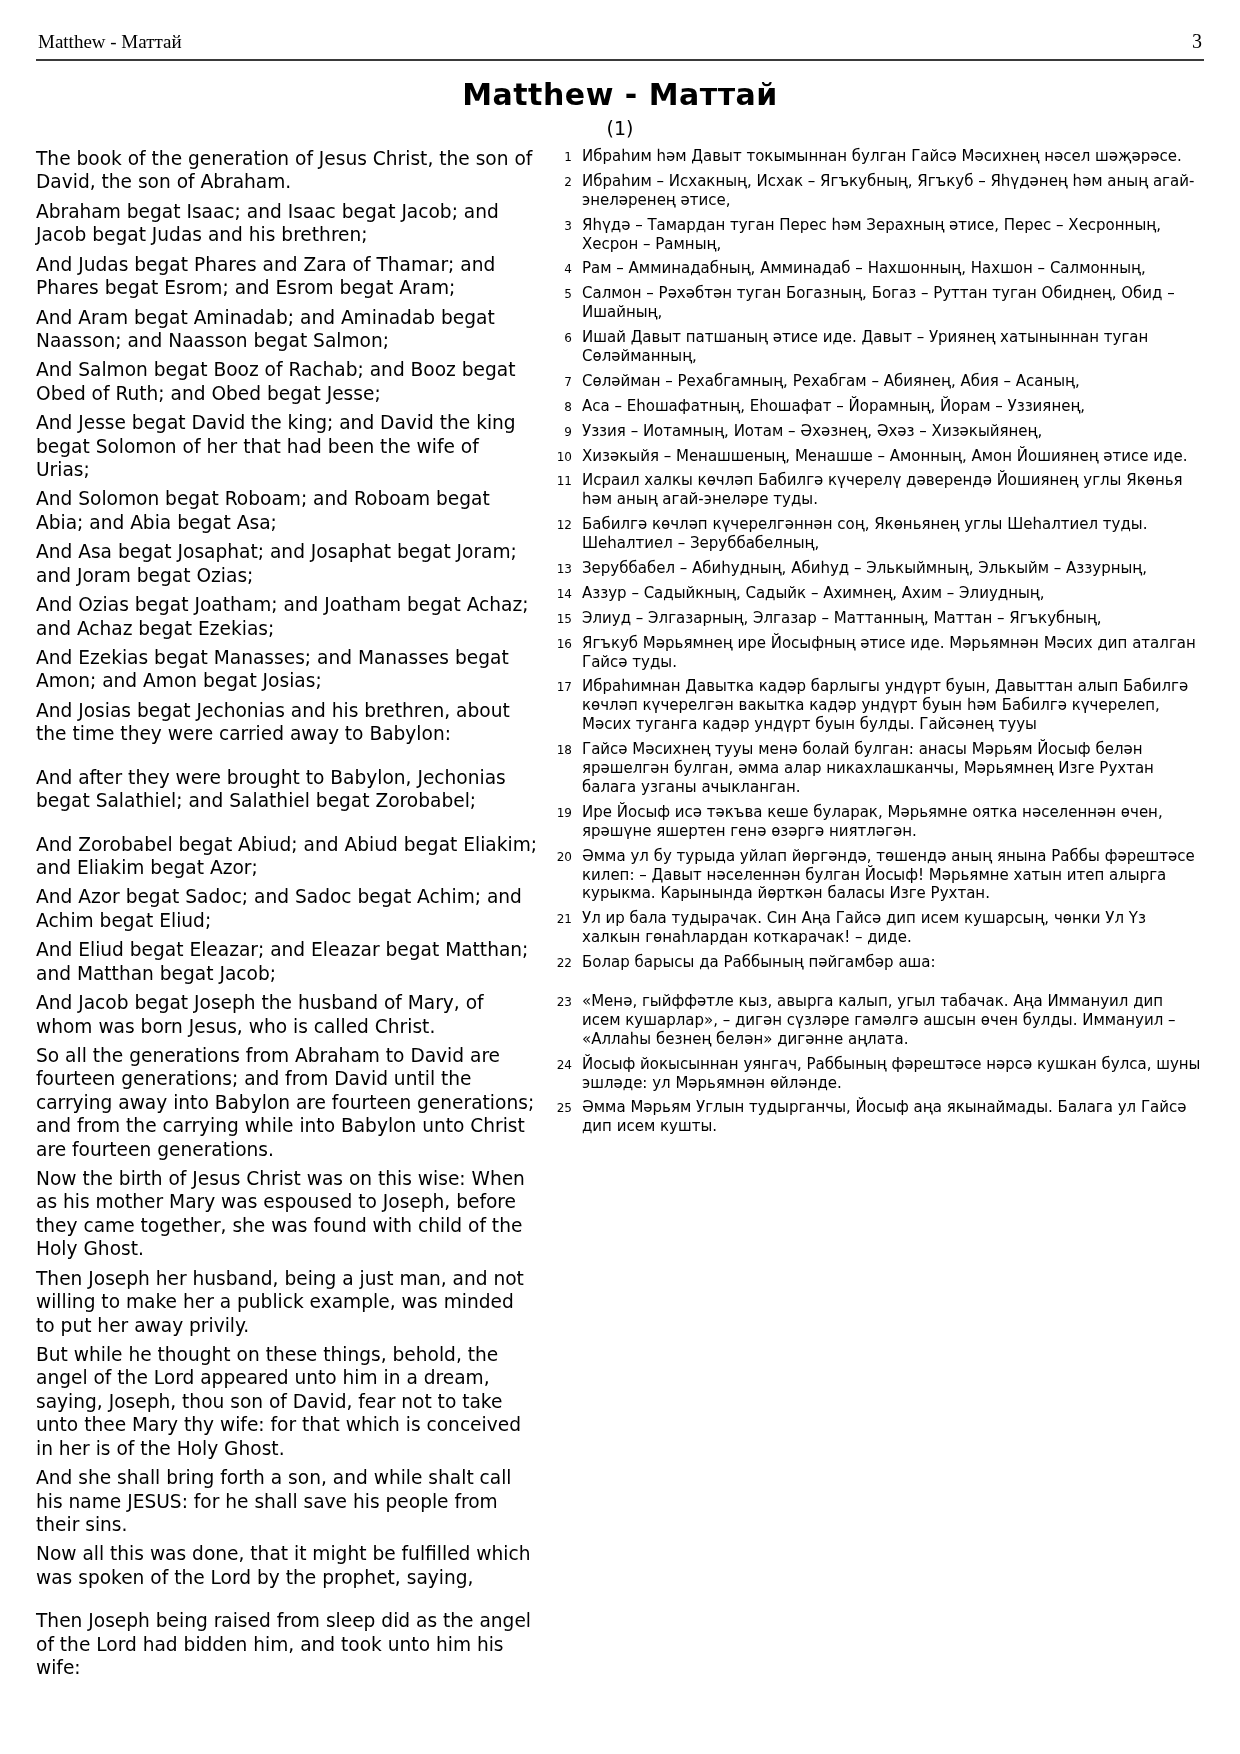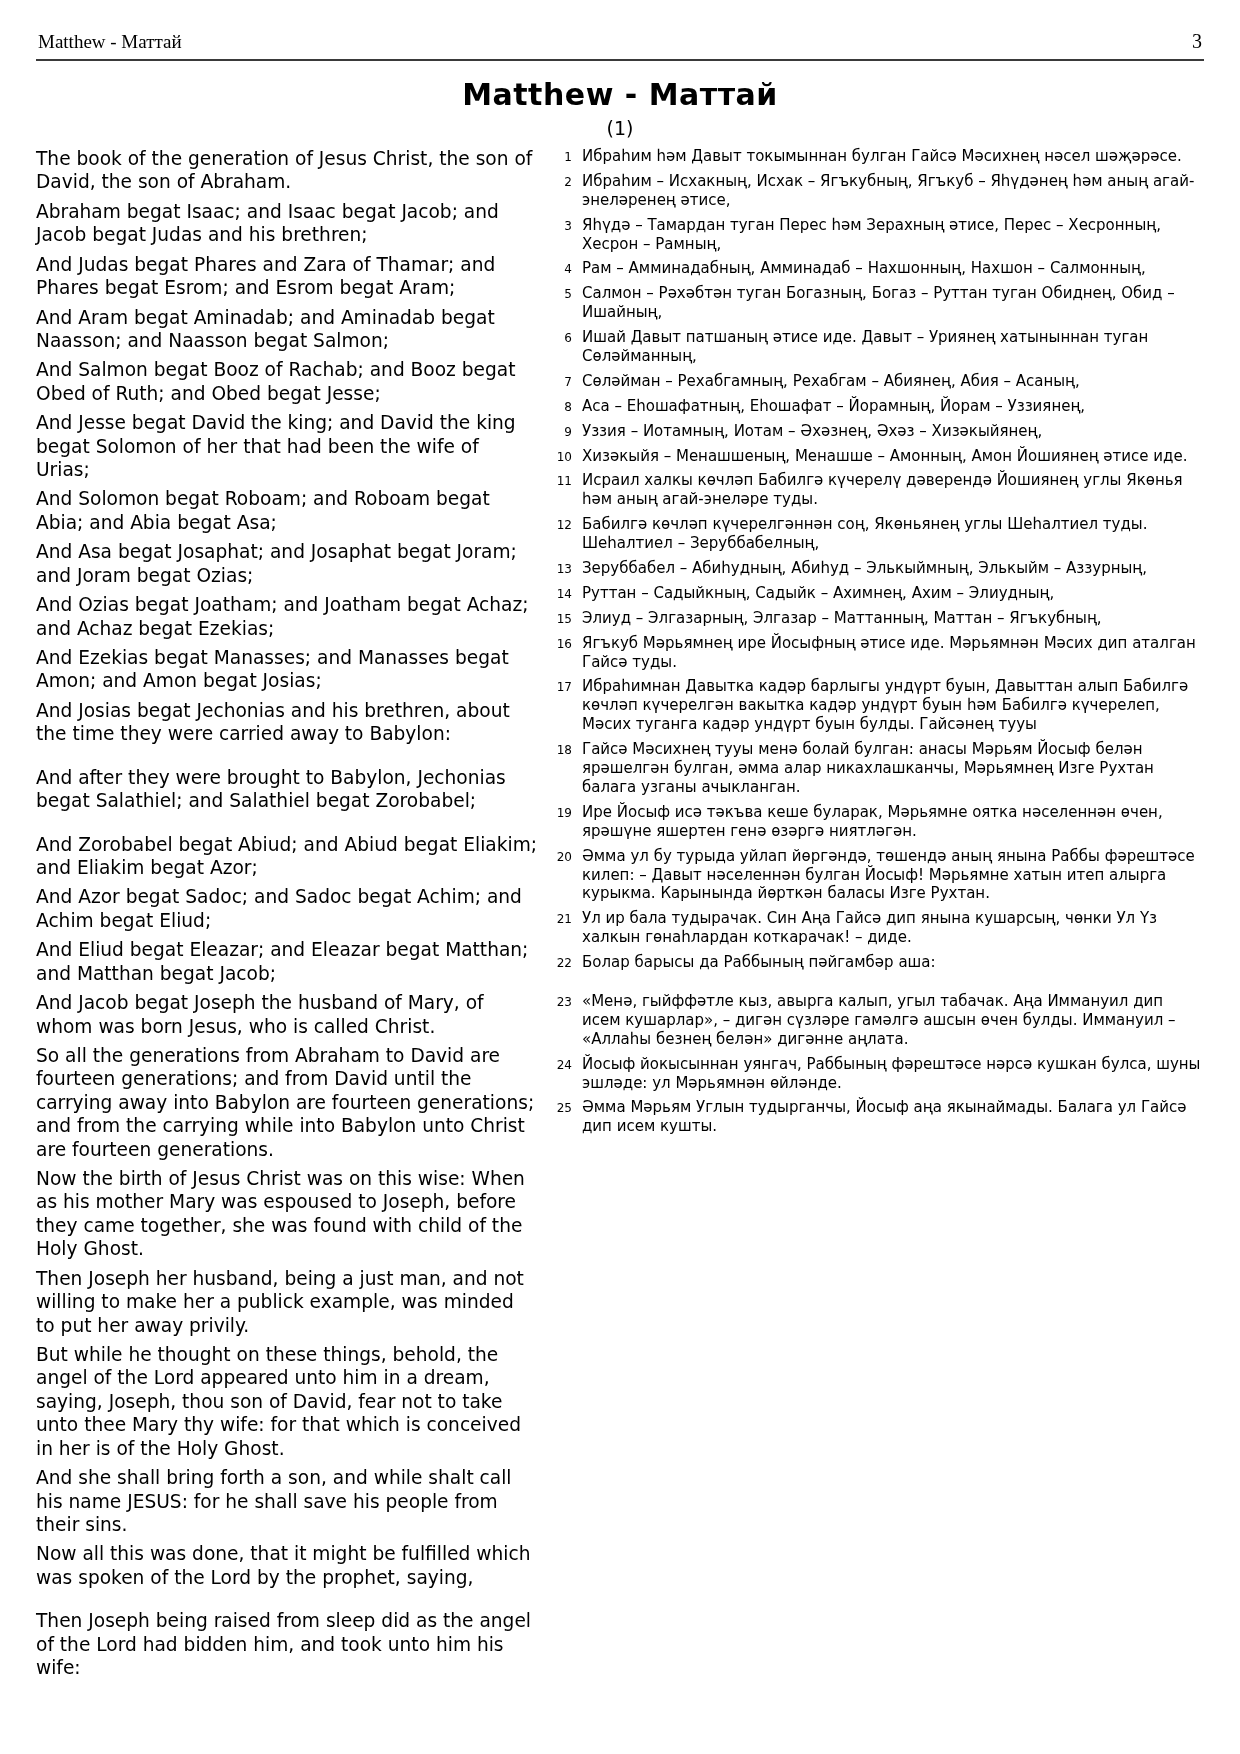--- a/index.html
+++ b/index.html
@@ -217,21 +217,21 @@
     <div class="verse">
         <div class="verse-num">12</div>
         <div class="verse-text">Бабилгә көчләп күчерелгәннән соң, Якөньянең углы Шеһалтиел туды. Шеһалтиел – Зеруббабелның,</div>
       </div>
     <div class="verse">
         <div class="verse-num">13</div>
         <div class="verse-text">Зеруббабел – Абиһудның, Абиһуд – Элькыймның, Элькыйм – Аззурның,</div>
       </div>
     <div class="verse">
         <div class="verse-num">14</div>
-        <div class="verse-text">Руттан – Садыйкның, Садыйк – Ахимнең, Ахим – Элиудның,</div>
+        <div class="verse-text">Аззур – Садыйкның, Садыйк – Ахимнең, Ахим – Элиудның,</div>
       </div>
     <div class="verse">
         <div class="verse-num">15</div>
         <div class="verse-text">Элиуд – Элгазарның, Элгазар – Маттанның, Маттан – Ягъкубның,</div>
       </div>
     <div class="verse">
         <div class="verse-num">16</div>
         <div class="verse-text">Ягъкуб Мәрьямнең ире Йосыфның әтисе иде. Мәрьямнән Мәсих дип аталган Гайсә туды.</div>
       </div>
     <div class="verse">
@@ -245,21 +245,21 @@
     <div class="verse">
         <div class="verse-num">19</div>
         <div class="verse-text">Ире Йосыф исә тәкъва кеше буларак, Мәрьямне оятка нәселеннән өчен, ярәшүне яшертен генә өзәргә ниятләгән.</div>
       </div>
     <div class="verse">
         <div class="verse-num">20</div>
         <div class="verse-text">Әмма ул бу турыда уйлап йөргәндә, төшендә аның янына Раббы фәрештәсе килеп: – Давыт нәселеннән булган Йосыф! Мәрьямне хатын итеп алырга курыкма. Карынында йөрткән баласы Изге Рухтан.</div>
       </div>
     <div class="verse">
         <div class="verse-num">21</div>
-        <div class="verse-text">Ул ир бала тудырачак. Син Аңа Гайсә дип янына кушарсың, чөнки Ул Үз халкын гөнаһлардан коткарачак! – диде.</div>
+        <div class="verse-text">Ул ир бала тудырачак. Син Аңа Гайсә дип исем кушарсың, чөнки Ул Үз халкын гөнаһлардан коткарачак! – диде.</div>
       </div>
     <div class="verse">
         <div class="verse-num">22</div>
         <div class="verse-text">Болар барысы да Раббының пәйгамбәр аша:</div>
       </div>
     <div class="spacer-sm"></div>
     <div class="verse">
         <div class="verse-num">23</div>
         <div class="verse-text">«Менә, гыйффәтле кыз, авырга калып, угыл табачак. Аңа Иммануил дип исем кушарлар», – дигән сүзләре гамәлгә ашсын өчен булды. Иммануил – «Аллаһы безнең белән» дигәнне аңлата.</div>
       </div>

